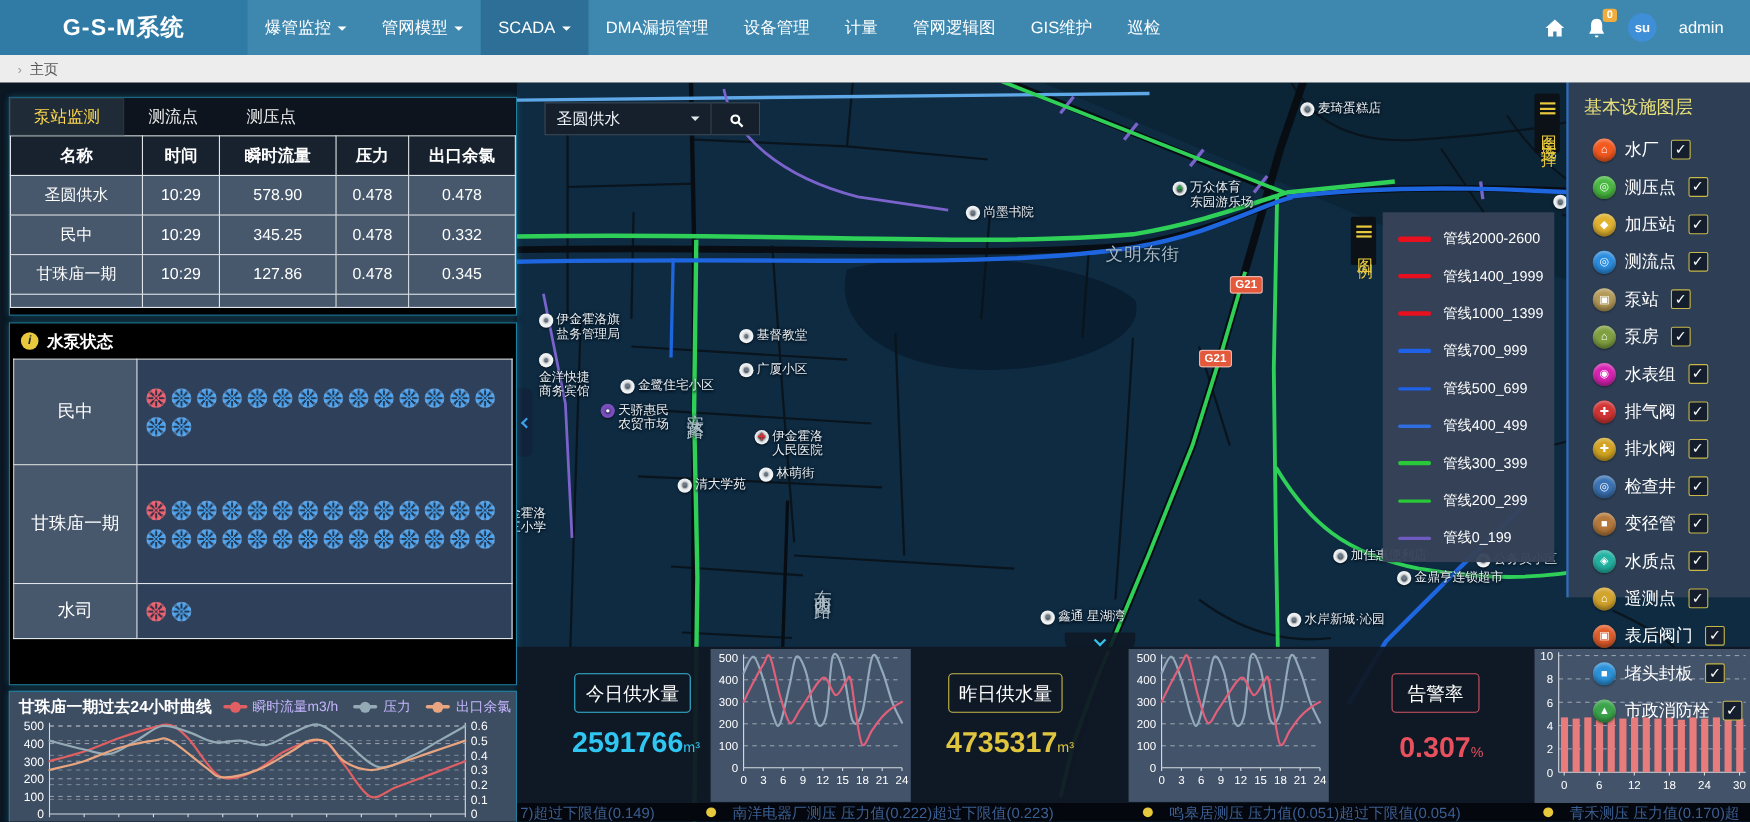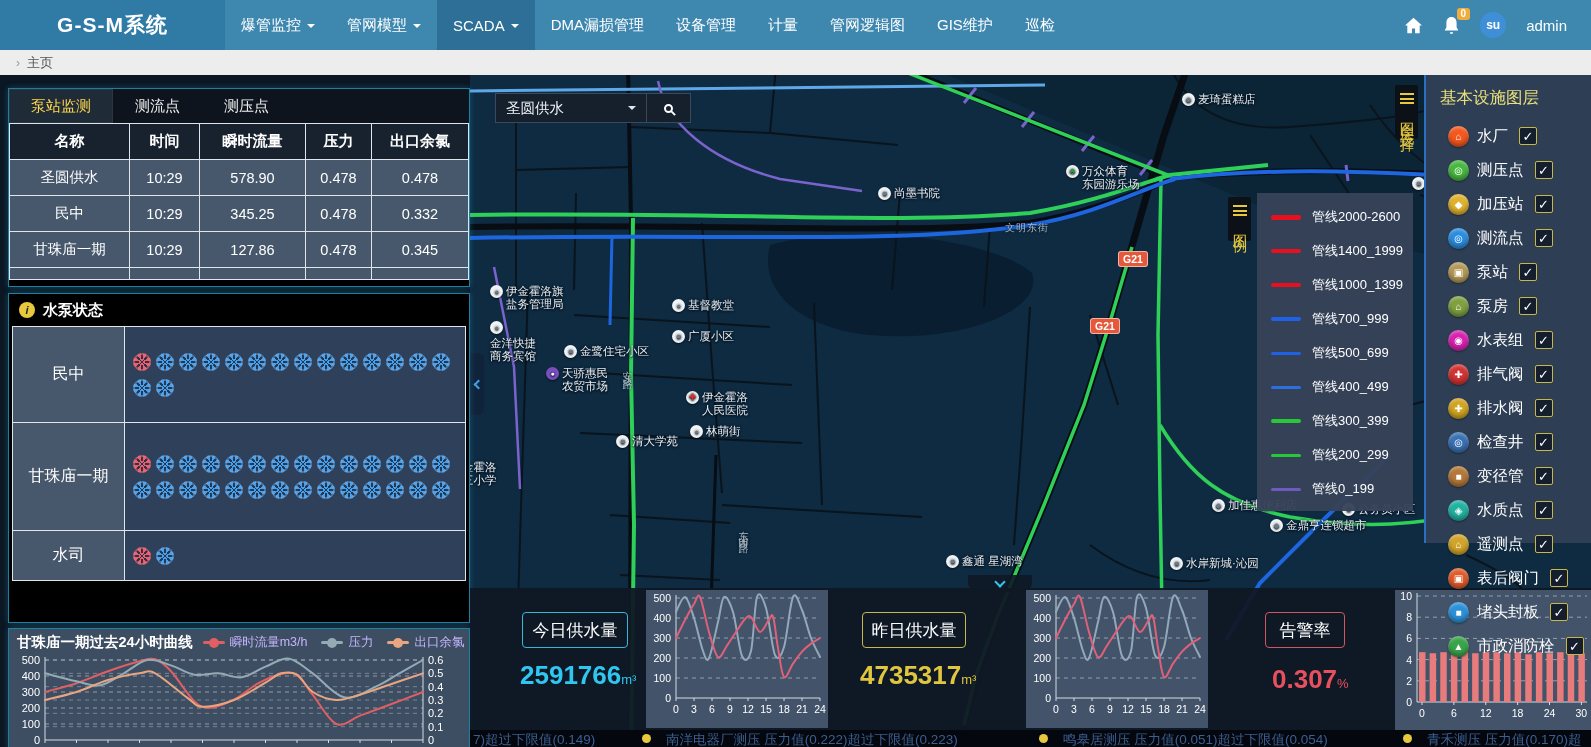--- a/index.html
+++ b/index.html
@@ -22,21 +22,21 @@
   .crumb-arrow{color:#999;font-size:12px}
   
   .map{position:absolute;left:470px;top:75px;width:1121px;height:672px;background:#0e2b42;overflow:hidden;z-index:1}
   .map svg.roads{position:absolute;left:0;top:0}
   #map-labels,#map-streets,#map-badges{position:absolute;inset:0;pointer-events:none}
   .map-label{position:absolute;display:flex;align-items:flex-start;gap:3px;color:#e9eff6;font-size:11.5px;line-height:13px;text-shadow:0 1px 2px #030c14,0 0 3px #030c14;white-space:nowrap}
   .ml-ic{flex:0 0 auto;width:13px;height:13px;border-radius:50%;background:#f1f4f6;color:#6b7a88;display:flex;align-items:center;justify-content:center;font-size:7px;box-shadow:0 1px 2px rgba(0,0,0,.6)}
   .ml-ic.hosp{color:#e03030;font-size:9px}
   .ml-ic.market{background:#7a4fc0;color:#fff}
   .ml-ic.tree{color:#2f9e44;font-size:9px}
-  .street-label{position:absolute;color:#a9bac6;font-size:10px;letter-spacing:1px;text-shadow:0 0 3px #041019;white-space:nowrap}
+  .street-label{position:absolute;color:#a9bac6;font-size:16px;letter-spacing:1px;text-shadow:0 0 3px #041019;white-space:nowrap}
   .street-label.vertical{writing-mode:vertical-rl;letter-spacing:4px}
   .g21{position:absolute;background:#e4593c;border:1px solid rgba(255,255,255,.55);color:#fff;font-size:10.5px;font-weight:bold;padding:0 4px;border-radius:3px;line-height:14px}
   .search-wrap{position:absolute;left:25px;top:18px;display:flex;z-index:6}
   .search-select{width:152px;height:30px;background:#16202c;border:1px solid #3a4a5a;display:flex;align-items:center;justify-content:space-between;padding:0 10px;color:#f0f4f8;font-size:14.5px;cursor:pointer}
   .sel-caret{width:0;height:0;border:4px solid transparent;border-top-color:#dfe5ea;margin-top:4px}
   .search-btn{width:44px;height:30px;background:#16202c;border:1px solid #3a4a5a;border-left:none;display:flex;align-items:center;justify-content:center;cursor:pointer}
   .mag{width:9px;height:9px;border:2px solid #fff;border-radius:50%;position:relative}
   .mag::after{content:"";position:absolute;width:6px;height:2px;background:#fff;transform:rotate(45deg);right:-5px;bottom:-3px}
   .vtab{position:absolute;background:#0c1117;color:#e8c93e;display:flex;flex-direction:column;align-items:center;padding:6px 4px 8px;gap:5px;border-radius:2px;font-size:14.5px;z-index:6;cursor:pointer}
   .burger{width:14px;height:11px;border-top:2px solid #e8c93e;border-bottom:2px solid #e8c93e;position:relative;margin:2px 0}

